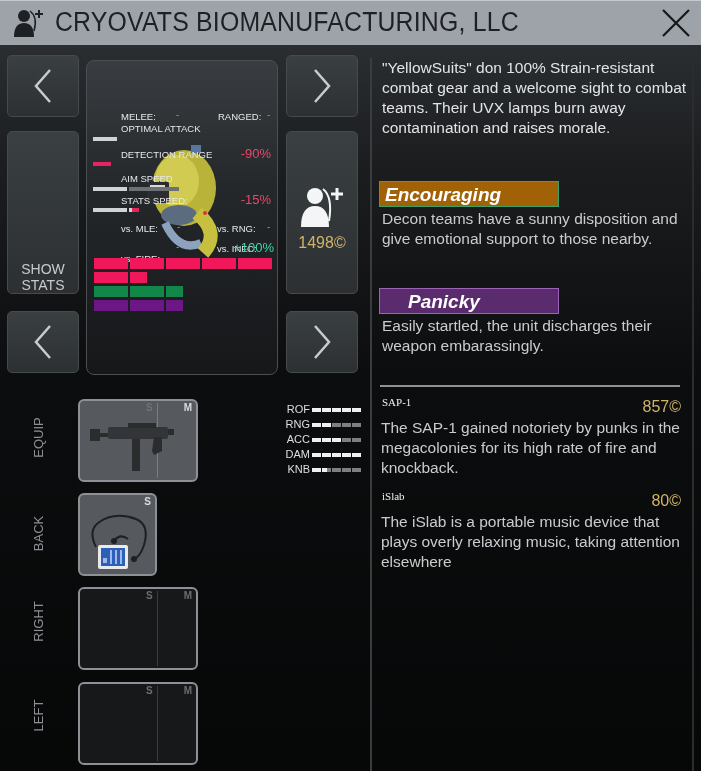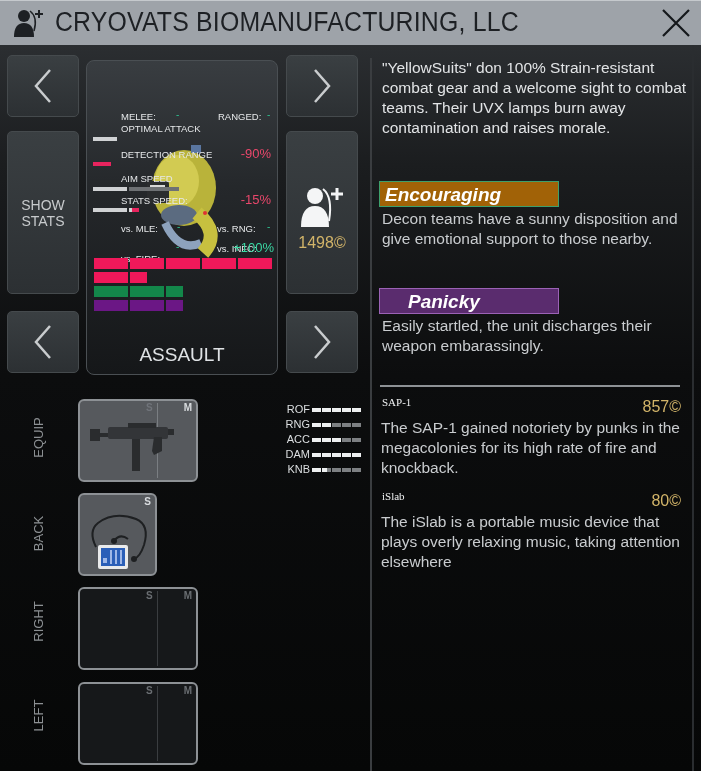--- a/index.html
+++ b/index.html
@@ -28,21 +28,21 @@
   .vsep { position: absolute; left: 370px; top: 58px; width: 2px; height: 713px; background: #3a3d40; }
   .rsep { position: absolute; left: 692px; top: 45px; width: 2px; height: 726px; background: #2a2d30; }
 
   .btn {
     position: absolute; border-radius: 5px;
     background: linear-gradient(to bottom, #3a3f42, #2c3033);
     border: 1px solid #454a4d; cursor: pointer;
   }
   .btn svg { position: absolute; left: 50%; top: 50%; transform: translate(-50%, -50%); }
   .showstats {
-    display: flex; align-items: center; justify-content: center; text-align: center;
+    display: flex; align-items: flex-end; justify-content: center; text-align: center;
     font-size: 14px; color: #c7cacc; line-height: 16px;
   }
   .recruit-cost { position: absolute; left: 0; width: 100%; top: 102px; text-align: center; font-size: 16px; color: #d2b469; }
 
   
   .card {
     position: absolute; left: 86px; top: 60px; width: 192px; height: 315px; border-radius: 8px;
     background: linear-gradient(to bottom, #393d41, #25282b 40%, #151719);
     border: 1px solid #4a4f53; overflow: hidden;
   }
@@ -208,21 +208,20 @@
 
     <div class="seg" style="left:7px;top:225px;width:34px;background:#13874a;"></div>
     <div class="seg" style="left:43px;top:225px;width:34px;background:#13874a;"></div>
     <div class="seg" style="left:79px;top:225px;width:17px;background:#13874a;"></div>
 
     <div class="seg" style="left:7px;top:239px;width:34px;background:#6b1785;"></div>
     <div class="seg" style="left:43px;top:239px;width:34px;background:#6b1785;"></div>
     <div class="seg" style="left:79px;top:239px;width:17px;background:#6b1785;"></div>
   </div>
 
-  <div class="klass">ASSAULT</div>
 </div>
 
 <div class="desc">"YellowSuits" don 100% Strain-resistant combat gear and a welcome sight to combat teams. Their UVX lamps burn away contamination and raises morale.</div>
 
 <div class="trait-badge green" style="top:181px;">Encouraging</div>
 <div class="trait-desc" style="top:209px;">Decon teams have a sunny disposition and give emotional support to those nearby.</div>
 
 <div class="trait-badge purple" style="top:288px;">Panicky</div>
 <div class="trait-desc" style="top:316px;">Easily startled, the unit discharges their weapon embarassingly.</div>
 

